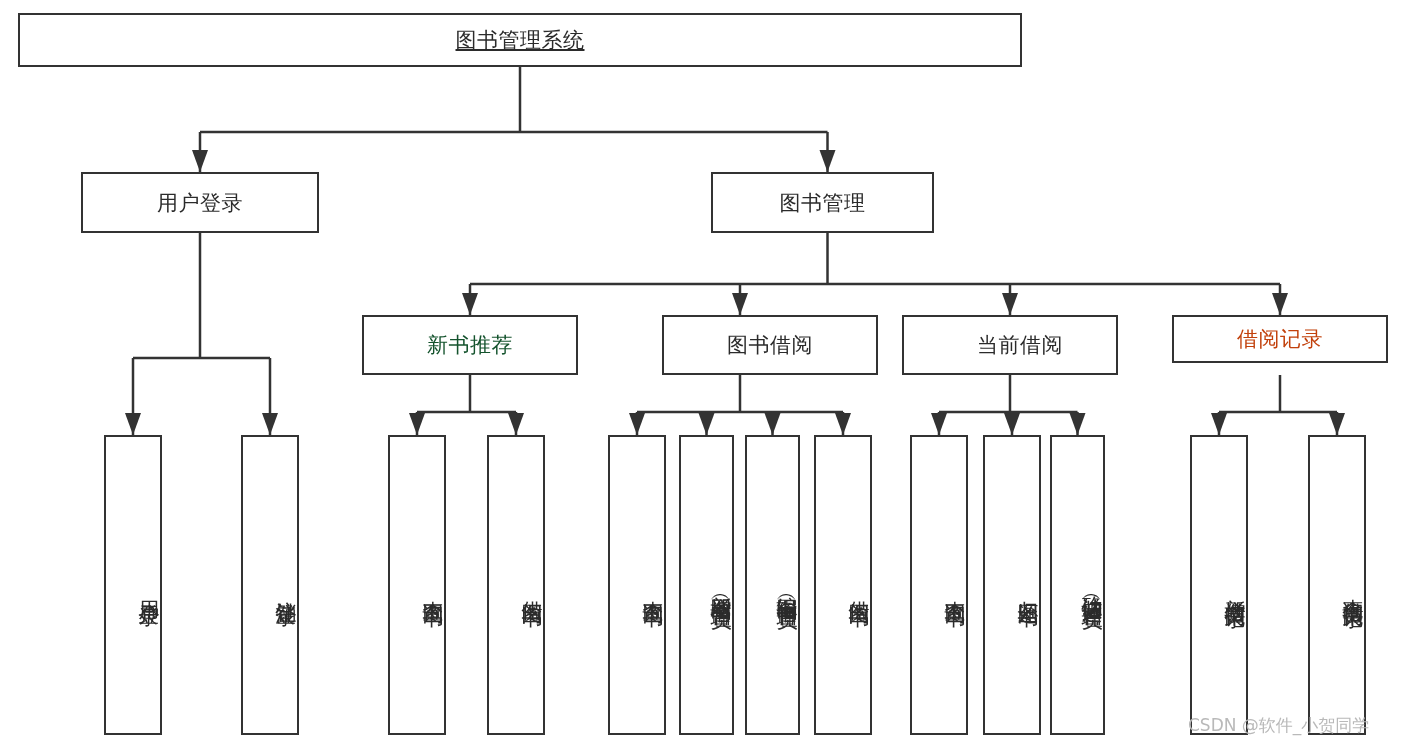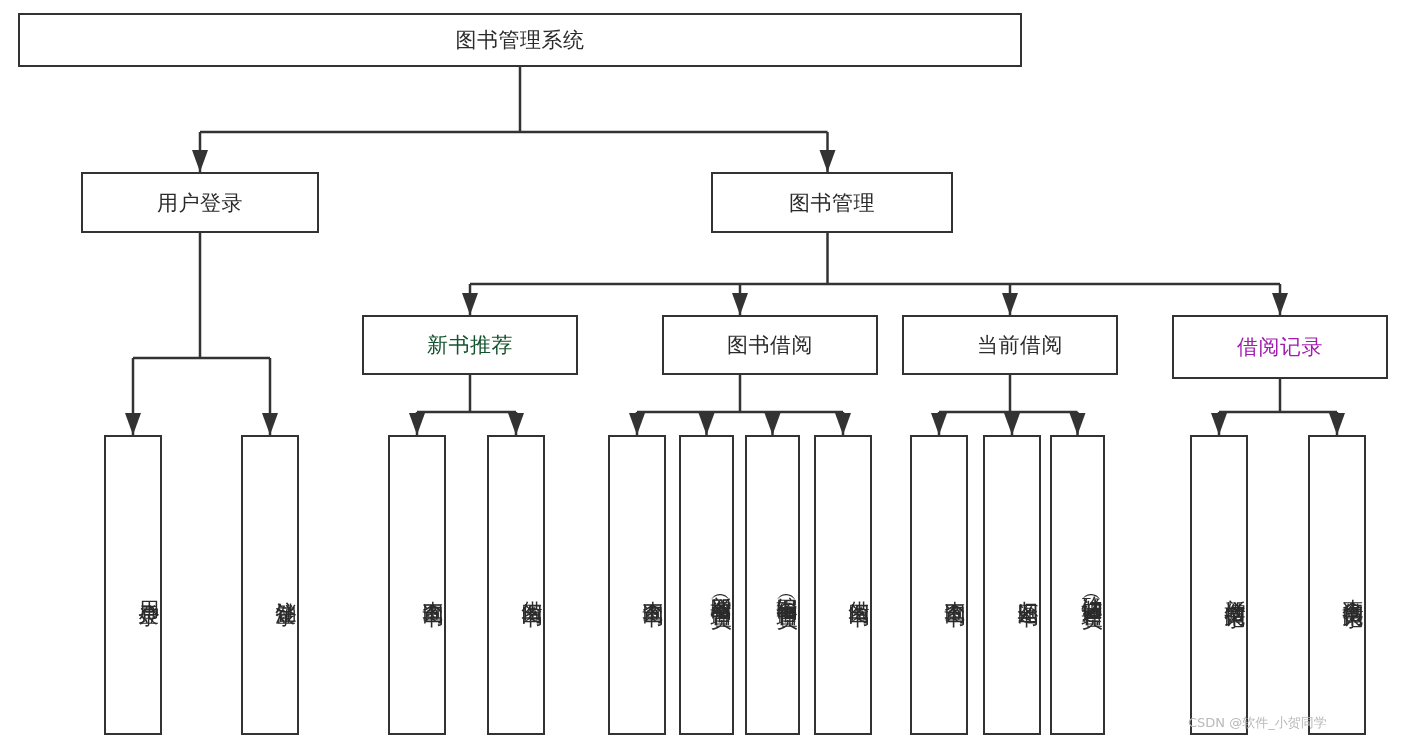--- a/index.html
+++ b/index.html
@@ -52,21 +52,21 @@
   .node.vert .vlabel {
     writing-mode: vertical-rl;
     text-orientation: upright;
     display: block;
     white-space: nowrap;
   }
   #watermark {
     position: absolute;
     left: 1188px;
     top: 714px;
-    font-size: 13px;
+    font-size: 17px;
     color: #b9b9b9;
     white-space: nowrap;
     font-family: "DejaVu Sans", "Liberation Sans", sans-serif;
   }
 </style>
 </head>
 <body>
 
 <div id="canvas">
   <svg id="edges" viewBox="0 0 1405 747" xmlns="http://www.w3.org/2000/svg">
@@ -117,39 +117,39 @@
       <line x1="1077.5" y1="412" x2="1077.5" y2="435" stroke="#333333" stroke-width="2.5"></line>
       <path d="M 1069.5 413 L 1077.5 435 L 1085.5 413 Z" fill="#333333"></path>
       <line x1="1280" y1="375" x2="1280" y2="412" stroke="#333333" stroke-width="2.5"></line>
       <line x1="1219" y1="412" x2="1337" y2="412" stroke="#333333" stroke-width="2.5"></line>
       <line x1="1219" y1="412" x2="1219" y2="435" stroke="#333333" stroke-width="2.5"></line>
       <path d="M 1211 413 L 1219 435 L 1227 413 Z" fill="#333333"></path>
       <line x1="1337" y1="412" x2="1337" y2="435" stroke="#333333" stroke-width="2.5"></line>
       <path d="M 1329 413 L 1337 435 L 1345 413 Z" fill="#333333"></path>
     </svg>
   <div id="nodes">
-      <div class="node horiz" style="left: 18px; top: 13px; width: 1004px; height: 54px; border-color: rgb(51, 51, 51); color: rgb(43, 43, 43);">
+      <div class="node horiz" style="left: 18px; top: 13px; width: 1004px; height: 54px; border-color: rgb(51, 51, 51); color: rgb(43, 43, 43); text-decoration: underline;">
         <span class="hlabel">图书管理系统</span>
       </div>
       <div class="node horiz" style="left: 81px; top: 172px; width: 238px; height: 61px; border-color: rgb(51, 51, 51); color: rgb(43, 43, 43);">
         <span class="hlabel">用户登录</span>
       </div>
-      <div class="node horiz" style="left: 711px; top: 172px; width: 242px; height: 61px; border-color: rgb(51, 51, 51); color: rgb(43, 43, 43);">
+      <div class="node horiz" style="left: 711px; top: 172px; width: 223px; height: 61px; border-color: rgb(51, 51, 51); color: rgb(43, 43, 43);">
         <span class="hlabel">图书管理</span>
       </div>
       <div class="node horiz" style="left: 362px; top: 315px; width: 216px; height: 60px; border-color: rgb(51, 51, 51); color: #14532d;">
         <span class="hlabel">新书推荐</span>
       </div>
       <div class="node horiz" style="left: 662px; top: 315px; width: 216px; height: 60px; border-color: rgb(51, 51, 51); color: rgb(43, 43, 43);">
         <span class="hlabel">图书借阅</span>
       </div>
       <div class="node horiz" style="left: 902px; top: 315px; width: 216px; height: 60px; border-color: rgb(51, 51, 51); color: rgb(43, 43, 43); padding-left: 20px;">
         <span class="hlabel">当前借阅</span>
       </div>
-      <div class="node horiz" style="left: 1172px; top: 315px; width: 216px; height: 64px; border-color: rgb(51, 51, 51); color: #a21caf;">
+      <div class="node horiz" style="left: 1172px; top: 315px; width: 216px; height: 48px; border-color: rgb(51, 51, 51); color: #c2410c;">
         <span class="hlabel">借阅记录</span>
       </div>
       <div class="node vert" style="left: 104px; top: 435px; width: 58px; height: 300px; border-color: rgb(51, 51, 51); color: rgb(43, 43, 43);">
         <span class="vlabel">用户登录</span>
       </div>
       <div class="node vert" style="left: 241px; top: 435px; width: 58px; height: 300px; border-color: rgb(51, 51, 51); color: rgb(43, 43, 43);">
         <span class="vlabel">注销登录</span>
       </div>
       <div class="node vert" style="left: 388px; top: 435px; width: 58px; height: 300px; border-color: rgb(51, 51, 51); color: rgb(43, 43, 43);">
         <span class="vlabel">查询图书</span>

